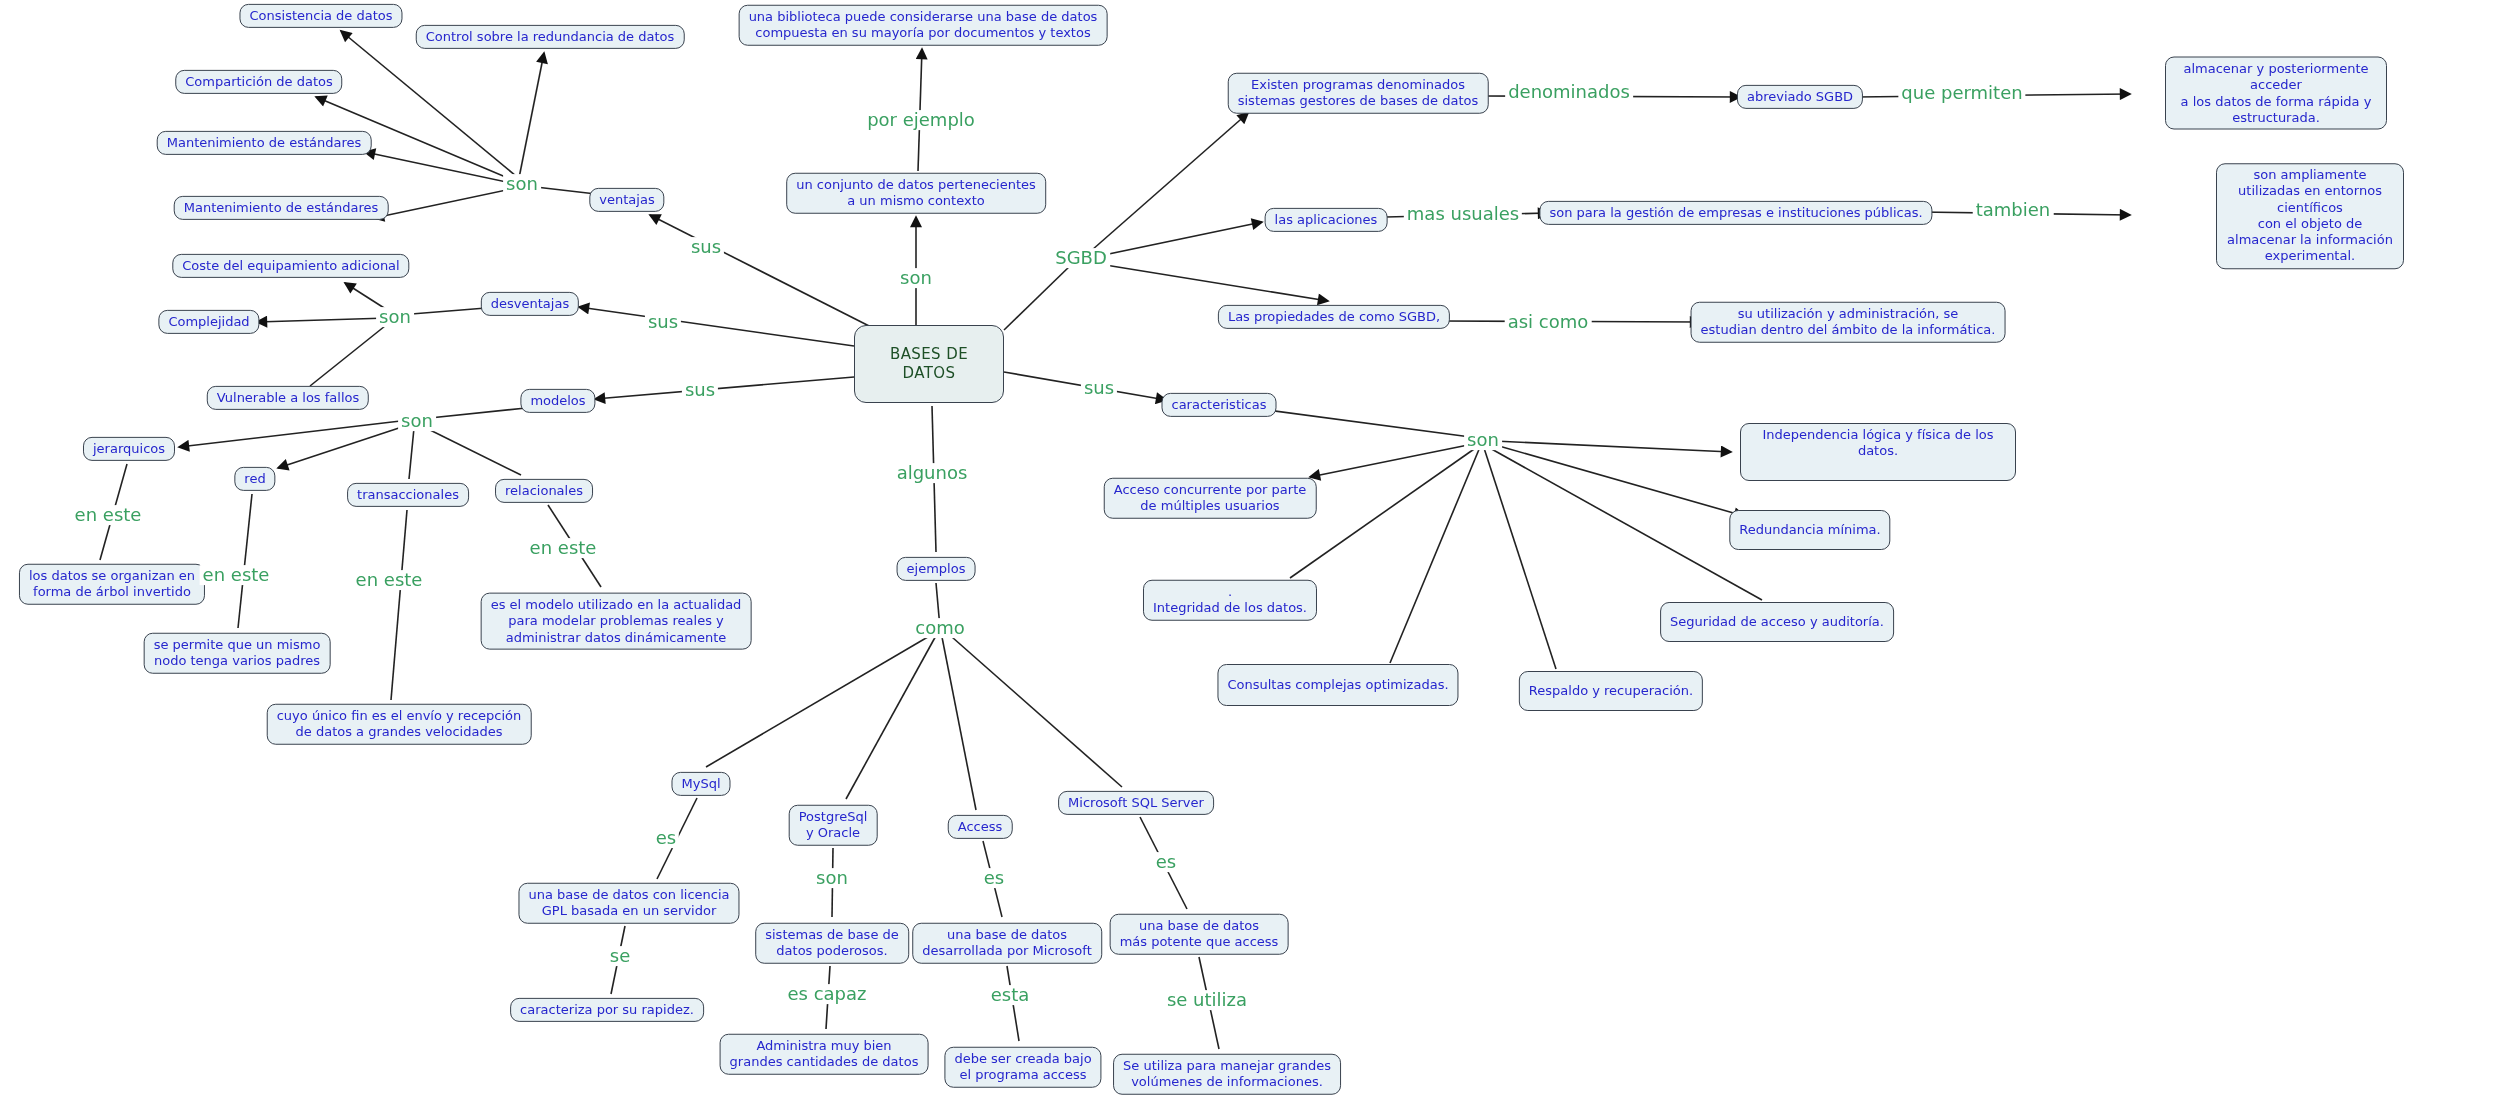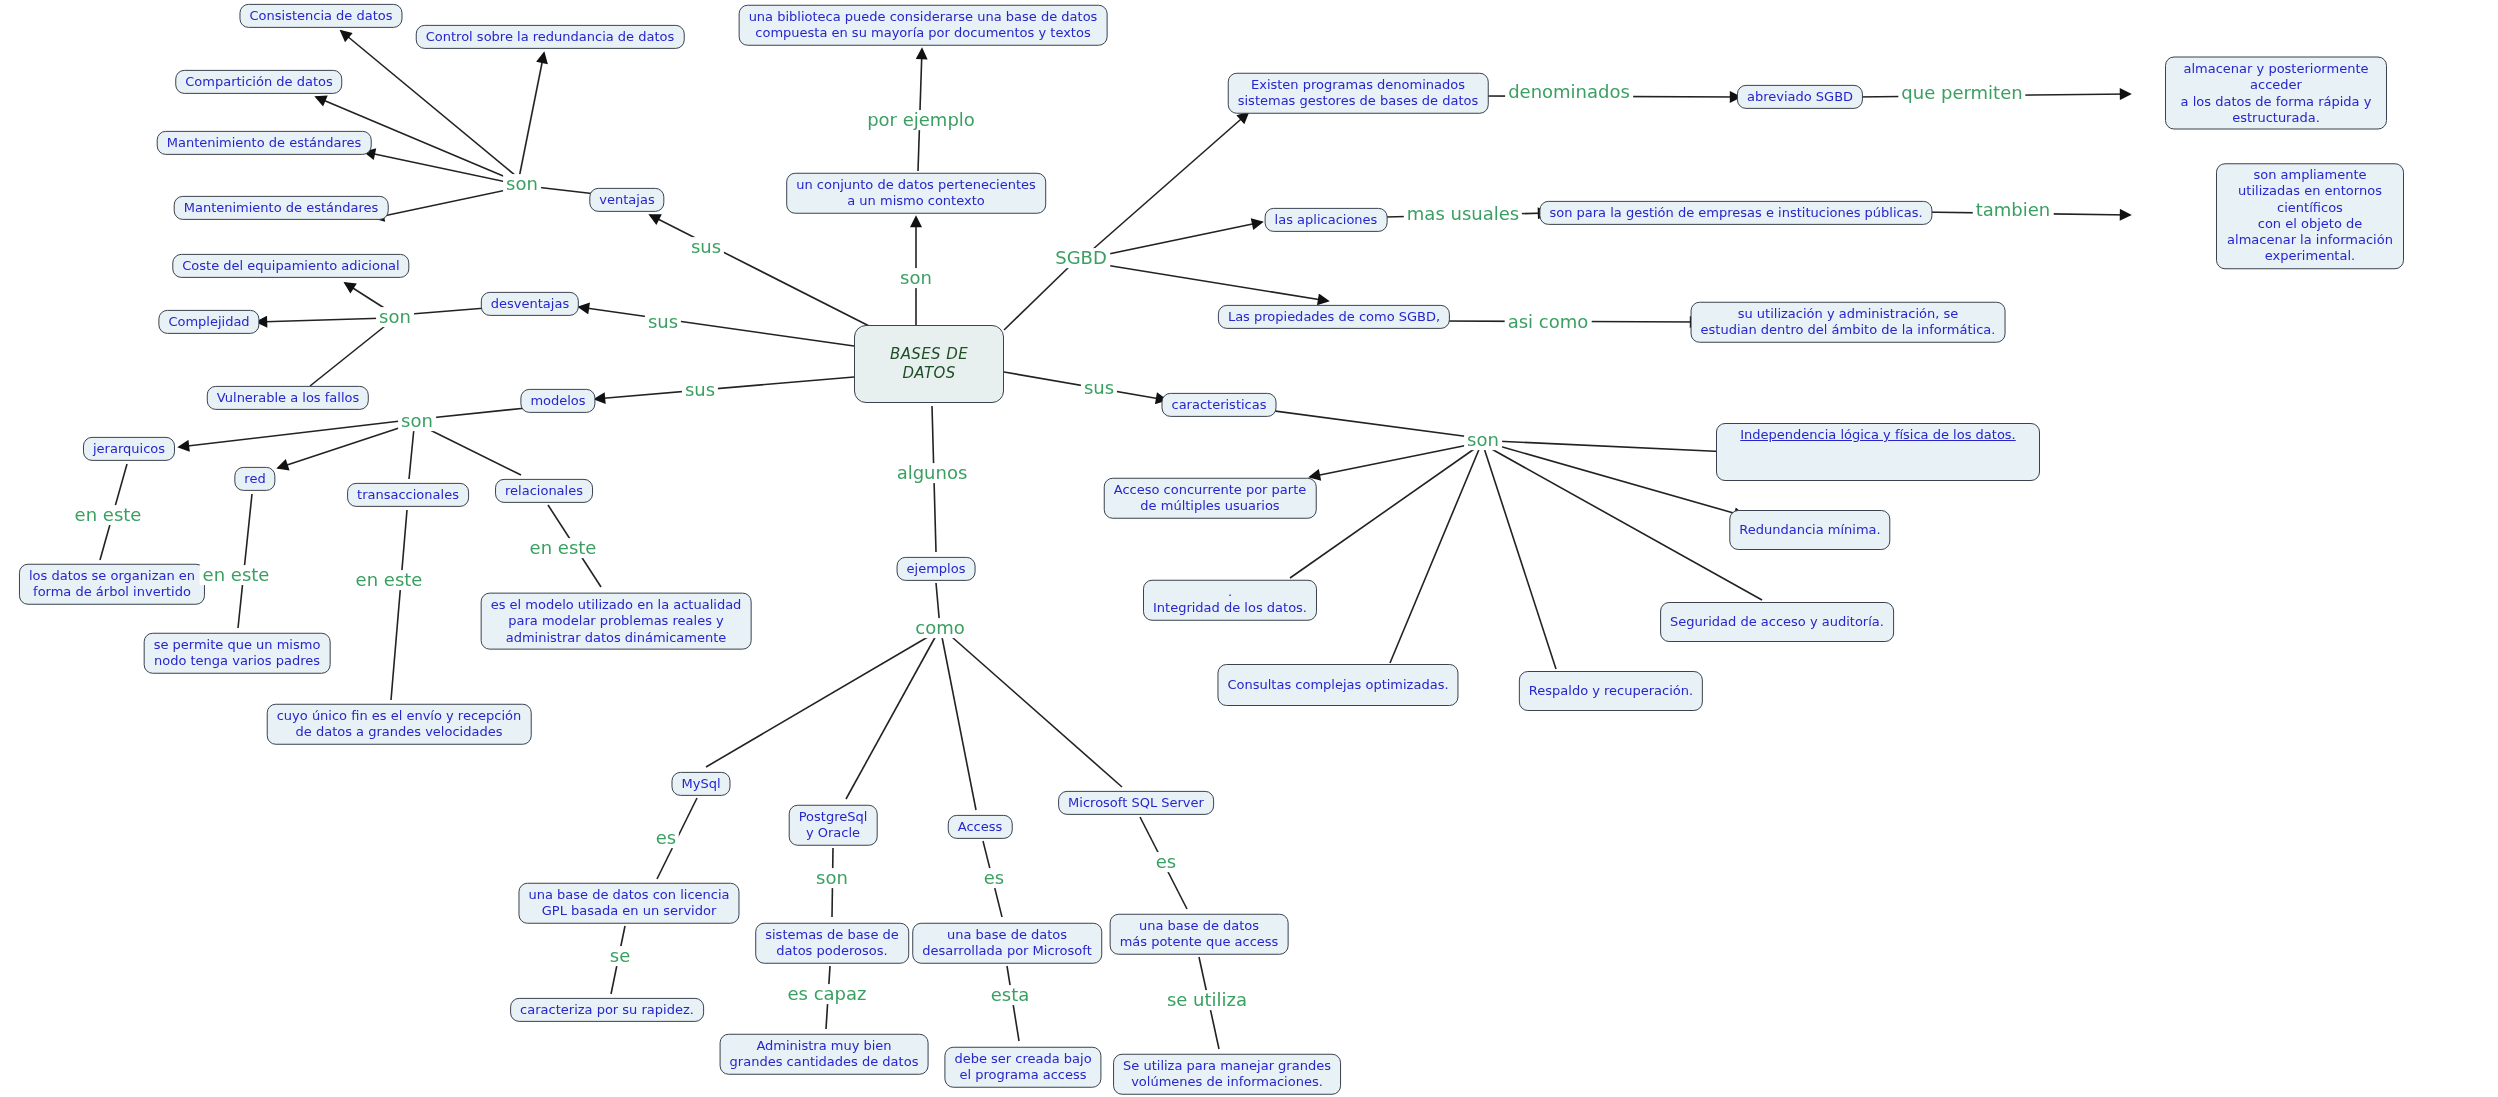--- a/index.html
+++ b/index.html
@@ -177,21 +177,21 @@
       </div>
       <div class="node" style="left: 288px; top: 398px;">
         <span>Vulnerable a los fallos</span>
       </div>
       <div class="node" style="left: 530px; top: 304px;">
         <span>desventajas</span>
       </div>
       <div class="node" style="left: 558px; top: 401px;">
         <span>modelos</span>
       </div>
-      <div class="node main" style="left: 929px; top: 364px; width: 150px; min-height: 78px; font-style: italic;">
+      <div class="node main" style="left: 929px; top: 364px; width: 150px; min-height: 78px;">
         <span>BASES DE DATOS</span>
       </div>
       <div class="node" style="left: 1219px; top: 405px;">
         <span>caracteristicas</span>
       </div>
       <div class="node" style="left: 129px; top: 449px;">
         <span>jerarquicos</span>
       </div>
       <div class="node" style="left: 255px; top: 479px;">
         <span>red</span>
@@ -212,21 +212,21 @@
       </div>
       <div class="node" style="left: 399px; top: 724px; border-radius: 9px;">
         <span>cuyo único fin es el envío y recepción
 de datos a grandes velocidades</span>
       </div>
       <div class="node" style="left: 616px; top: 621px;">
         <span>es el modelo utilizado en la actualidad
 para modelar problemas reales y
 administrar datos dinámicamente</span>
       </div>
-      <div class="node vtop" style="left: 1878px; top: 452px; width: 324px; min-height: 58px; text-decoration: underline;">
+      <div class="node vtop" style="left: 1878px; top: 452px; width: 276px; min-height: 58px;">
         <span>Independencia lógica y física de los datos.</span>
       </div>
       <div class="node" style="left: 1810px; top: 530px; min-height: 40px;">
         <span>Redundancia mínima.</span>
       </div>
       <div class="node" style="left: 1210px; top: 498px;">
         <span>Acceso concurrente por parte
 de múltiples usuarios</span>
       </div>
       <div class="node" style="left: 1230px; top: 600px;">

